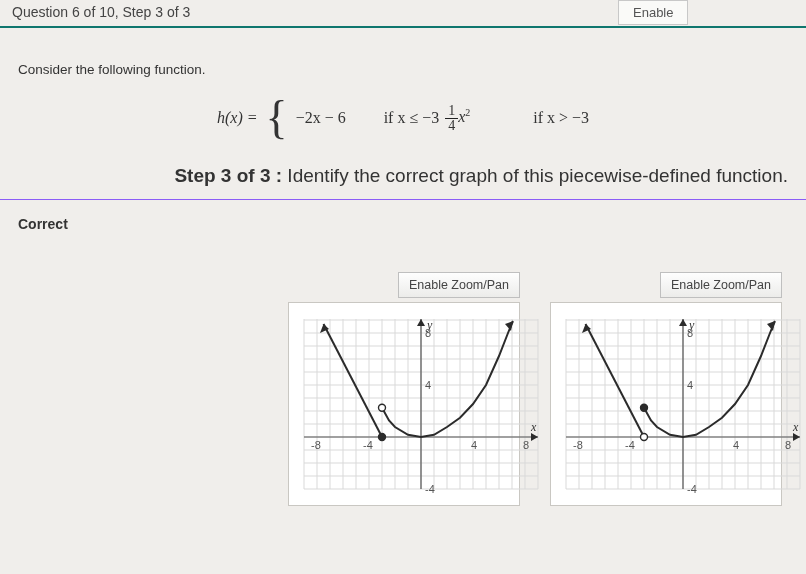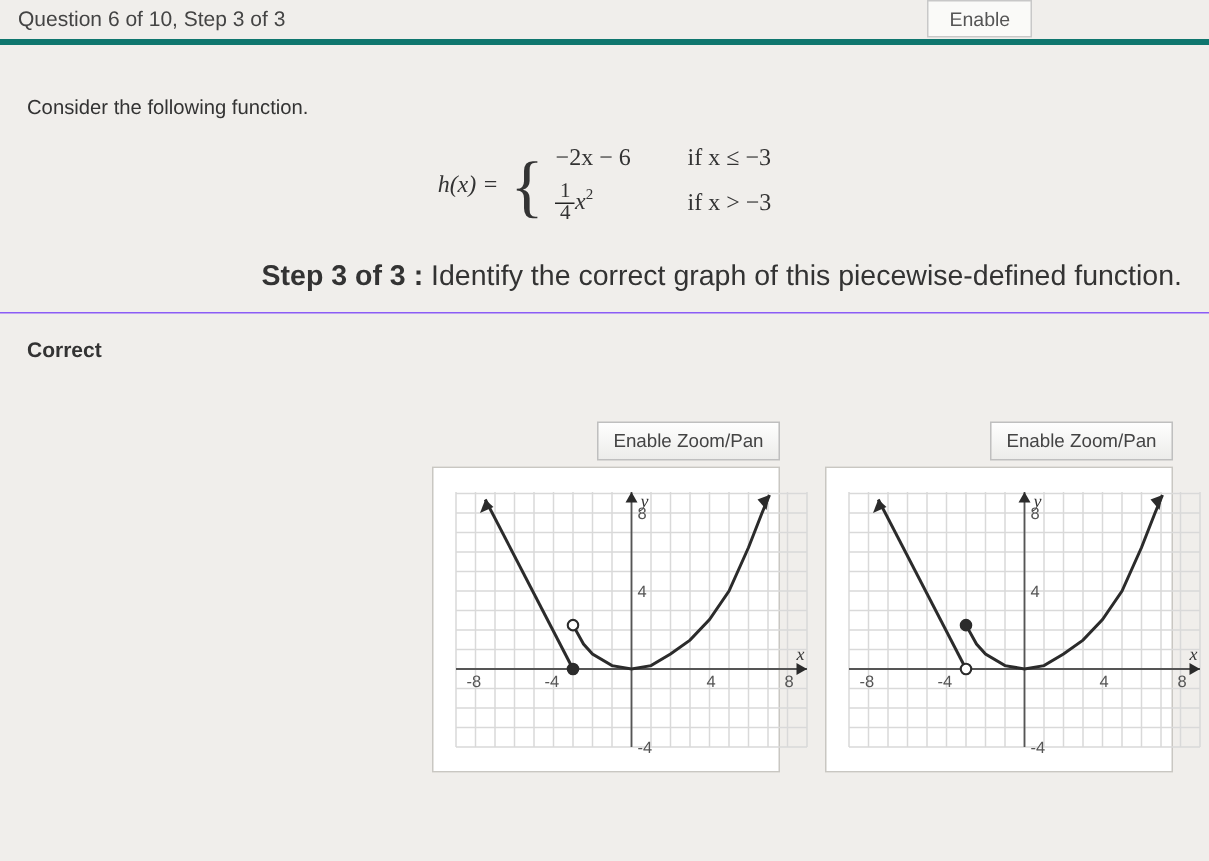--- a/index.html
+++ b/index.html
@@ -8,21 +8,21 @@
   background: #f0eeeb;
   width: 806px;
   height: 574px;
   overflow: hidden;
   color: #333;
 }
 .header {
   display: flex;
   align-items: flex-start;
   padding: 4px 12px 6px 12px;
-  border-bottom: 4px solid #0f766e;
+  border-bottom: 2px solid #0f766e;
   position: relative;
 }
 .q-label { font-size: 14px; color: #444; }
 .correct-wrap {
   position: absolute;
   left: 618px;
   top: 0px;
   display: flex;
   gap: 8px;
 }
@@ -31,21 +31,21 @@
   background: #fafaf8;
   padding: 4px 14px;
   font-size: 13px;
   color: #555;
 }
 .prompt-area { padding: 14px 18px 10px 18px; }
 .prompt-text { font-size: 13.5px; color: #333; margin-top: 20px; }
 .eq-wrap { display:flex; justify-content:center; margin: 18px 0 8px 0; font-family: 'Times New Roman', serif; font-size: 16px; }
 .eq { display:flex; align-items:center; gap: 8px; }
 .brace { font-size: 46px; line-height: 46px; font-family: 'Times New Roman', serif; }
-.pieces { display:flex; flex-direction:column; gap: 6px; }
+.pieces { display:flex; flex-direction:row; gap: 6px; }
 .piece-row { display:flex; align-items:center; }
 .piece-expr { min-width: 70px; }
 .piece-cond { margin-left: 18px; }
 .frac { display:inline-flex; flex-direction:column; align-items:center; vertical-align:middle; font-size:14px; line-height:1;}
 .frac .num { border-bottom:1px solid #222; padding: 0 3px;}
 .frac .den { padding: 0 3px;}
 .sup { font-size: 10px; vertical-align: super; }
 .step-line { padding: 6px 18px 12px 18px; font-size:19px; border-bottom: 1px solid #8b5cf6; text-align: right; }
 .step-bold { font-weight: bold; }
 .answer-area { padding: 16px 18px 10px 18px; }

